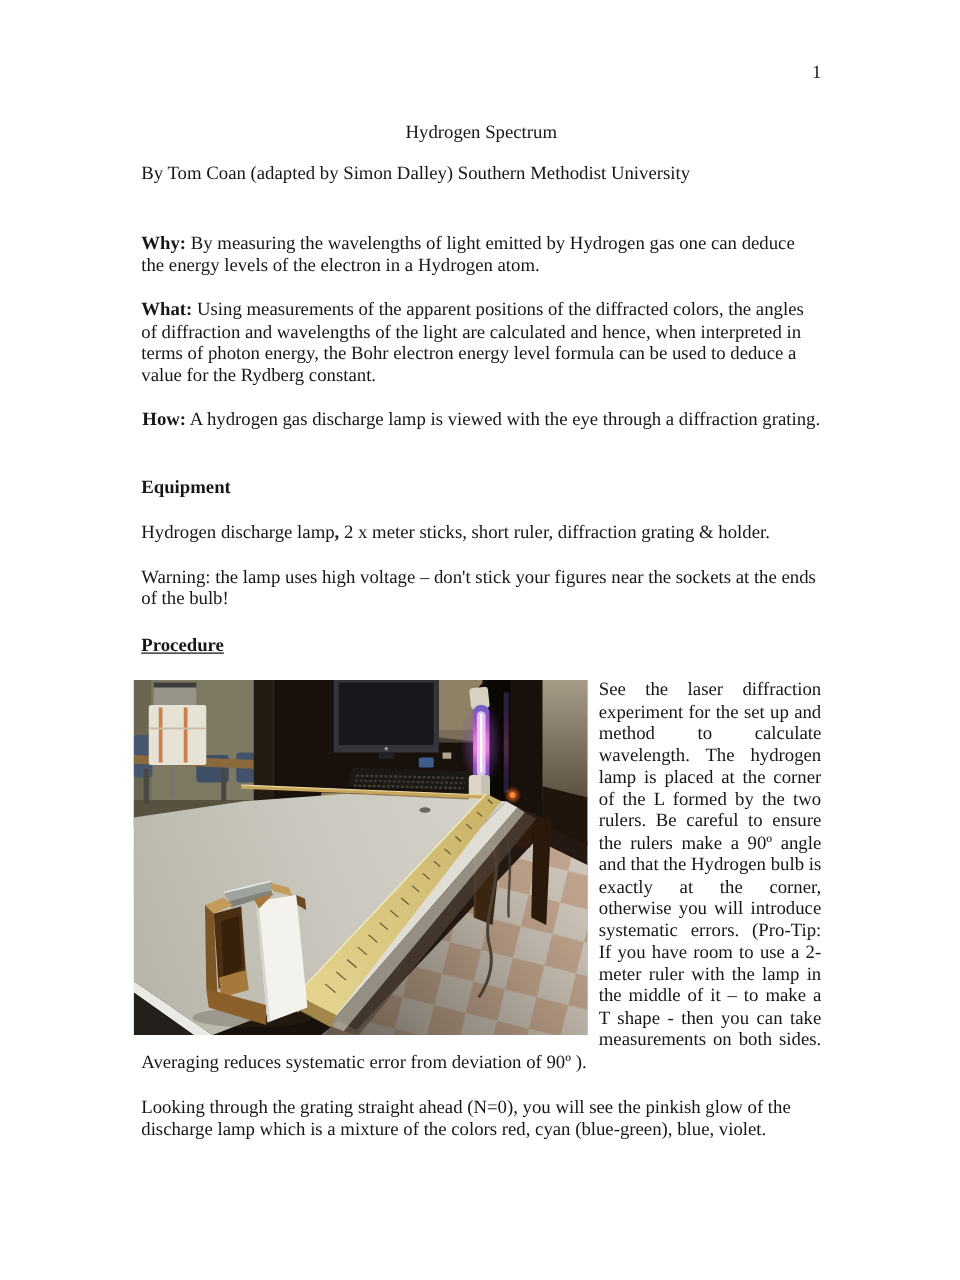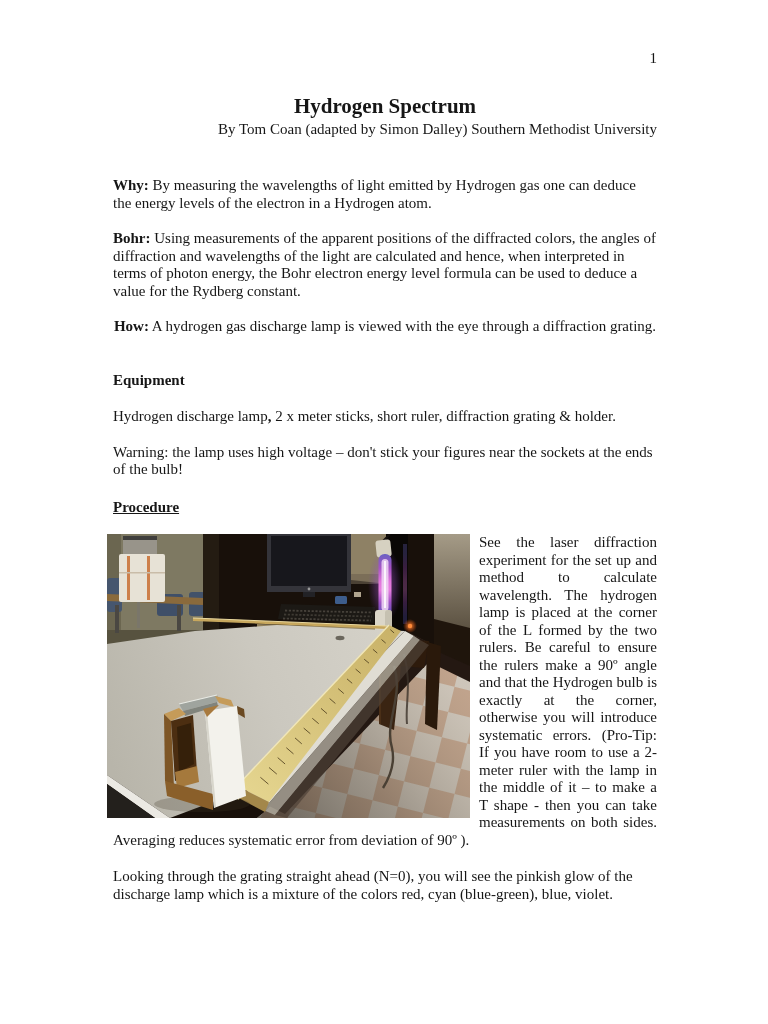--- a/index.html
+++ b/index.html
@@ -5,22 +5,22 @@
   * { margin:0; padding:0; box-sizing:border-box; }
   html,body { background:#e9e9e9; }
   .page {
     width:768px; height:1024px; margin:0 auto; background:#ffffff;
     font-family:"Liberation Serif","DejaVu Serif",serif;
     font-size:15px; line-height:17.5px; color:#161616;
     position:relative; overflow:hidden;
   }
   .content { position:absolute; left:113px; top:0; width:544px; }
   .pagenum { margin-top:50px; text-align:right; }
-  .title { margin-top:26px; text-align:center; font-weight:bold; font-size:21px; line-height:25px; }
-  .byline { margin-top:2px; text-align:right; }
+  .title { margin-top:26px; text-align:center; font-weight:normal; font-size:15px; line-height:25px; }
+  .byline { margin-top:12px; text-align:left; }
   .para-why  { margin-top:39px; }
   .para-what { margin-top:18px; }
   .para-how  { margin-top:18px;text-align:center; }
   .h-equipment { margin-top:36px; font-weight:bold; }
   .equip-line  { margin-top:19px; }
   .warning     { margin-top:18px; font-weight:normal; }
   .h-procedure { margin-top:20px; font-weight:bold; text-decoration:underline; }
   .proc-wrap   { margin-top:18px; text-align:justify; }
   .proc-wrap::after { content:""; display:block; clear:both; }
   .lab-photo {
@@ -36,21 +36,21 @@
 <div class="page">
   <div class="content">
 
     <div class="pagenum">1</div>
 
     <div class="title">Hydrogen Spectrum</div>
     <div class="byline">By Tom Coan (adapted by Simon Dalley) Southern Methodist University</div>
 
     <p class="para-why"><b class="lead">Why:</b><span> By measuring the wavelengths of light emitted by Hydrogen gas one can deduce the energy levels of the electron in a Hydrogen atom.</span></p>
 
-    <p class="para-what"><b class="lead">Bohr:</b><span> Using measurements of the apparent positions of the diffracted colors, the angles of diffraction and wavelengths of the light are calculated and hence, when interpreted in terms of photon energy, the Bohr electron energy level formula can be used to deduce a value for the Rydberg constant.</span></p>
+    <p class="para-what"><b class="lead">What:</b><span> Using measurements of the apparent positions of the diffracted colors, the angles of diffraction and wavelengths of the light are calculated and hence, when interpreted in terms of photon energy, the Bohr electron energy level formula can be used to deduce a value for the Rydberg constant.</span></p>
 
     <p class="para-how"><b class="lead">How:</b><span> A hydrogen gas discharge lamp is viewed with the eye through a diffraction grating.</span></p>
 
     <div class="h-equipment">Equipment</div>
 
     <p class="equip-line"><span>Hydrogen discharge lamp</span><b>,</b><span> 2 x meter sticks, short ruler, diffraction grating &amp; holder.</span></p>
 
     <p class="warning">Warning: the lamp uses high voltage – don't stick your figures near the sockets at the ends of the bulb!</p>
 
     <div class="h-procedure">Procedure</div>

